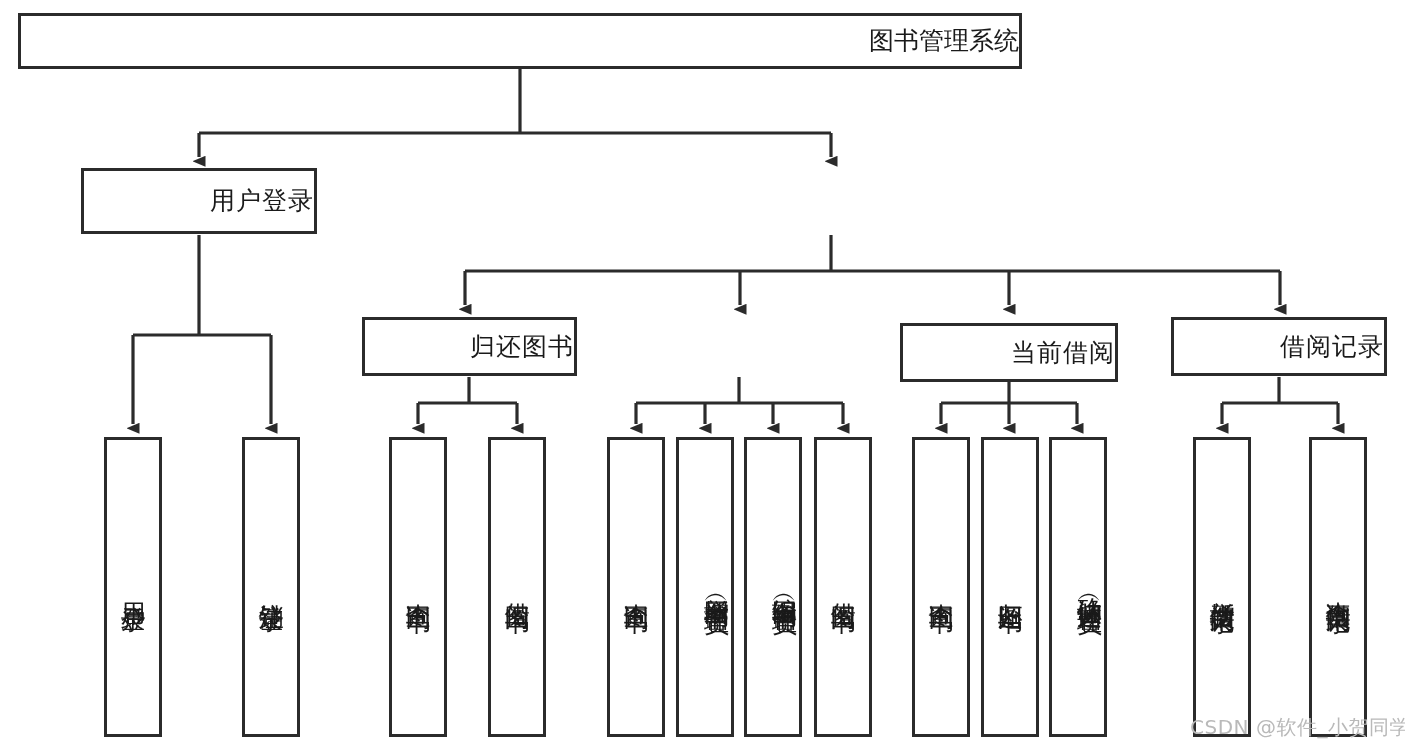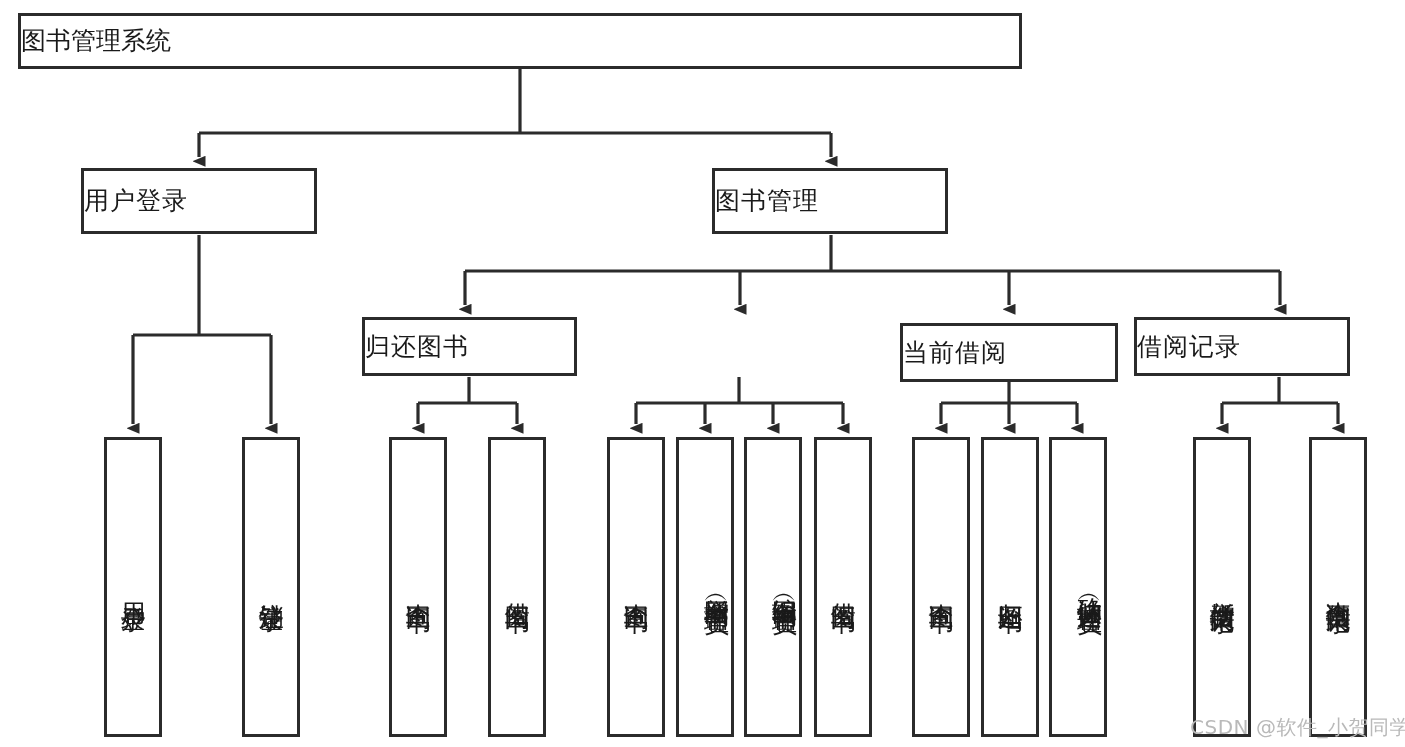--- a/index.html
+++ b/index.html
@@ -18,21 +18,21 @@
     background: #ffffff;
     overflow: hidden;
   }
   .node {
     position: absolute;
     box-sizing: border-box;
     border: 3px solid #2b2b2b;
     background: #ffffff;
     display: flex;
     align-items: center;
-    justify-content: flex-start;
+    justify-content: flex-end;
     color: #1a1a1a;
     text-align: center;
     line-height: 1.18;
   }
   .node.h {
     font-size: 25px;
     letter-spacing: 1px;
   }
   .node.root {
     font-size: 25px;
@@ -133,31 +133,28 @@
     </g>
   </svg>
 
   <div class="node root" style="left:18px; top:13px; width:1004px; height:56px;">
     <span>图书管理系统</span>
   </div>
 
   <div class="node h" style="left:81px; top:168px; width:236px; height:66px;">
     <span>用户登录</span>
   </div>
-  <div class="node h" style="left:712px; top:168px; width:236px; height:66px;">
-    <span>图书管理</span>
-  </div>
 
   <div class="node h" style="left:362px; top:317px; width:215px; height:59px;">
     <span>归还图书</span>
   </div>
   <div class="node h" style="left:900px; top:323px; width:218px; height:59px;">
     <span>当前借阅</span>
   </div>
-  <div class="node h" style="left:1134px; top:317px; width:216px; height:59px;">
+  <div class="node h" style="left:1171px; top:317px; width:216px; height:59px;">
     <span>借阅记录</span>
   </div>
 
   <div class="node v mid" style="left:104px; top:437px; width:58px; height:300px;">
     <span class="vtext">用户登录</span>
   </div>
   <div class="node v mid" style="left:242px; top:437px; width:58px; height:300px;">
     <span class="vtext">注销登录</span>
   </div>
 

